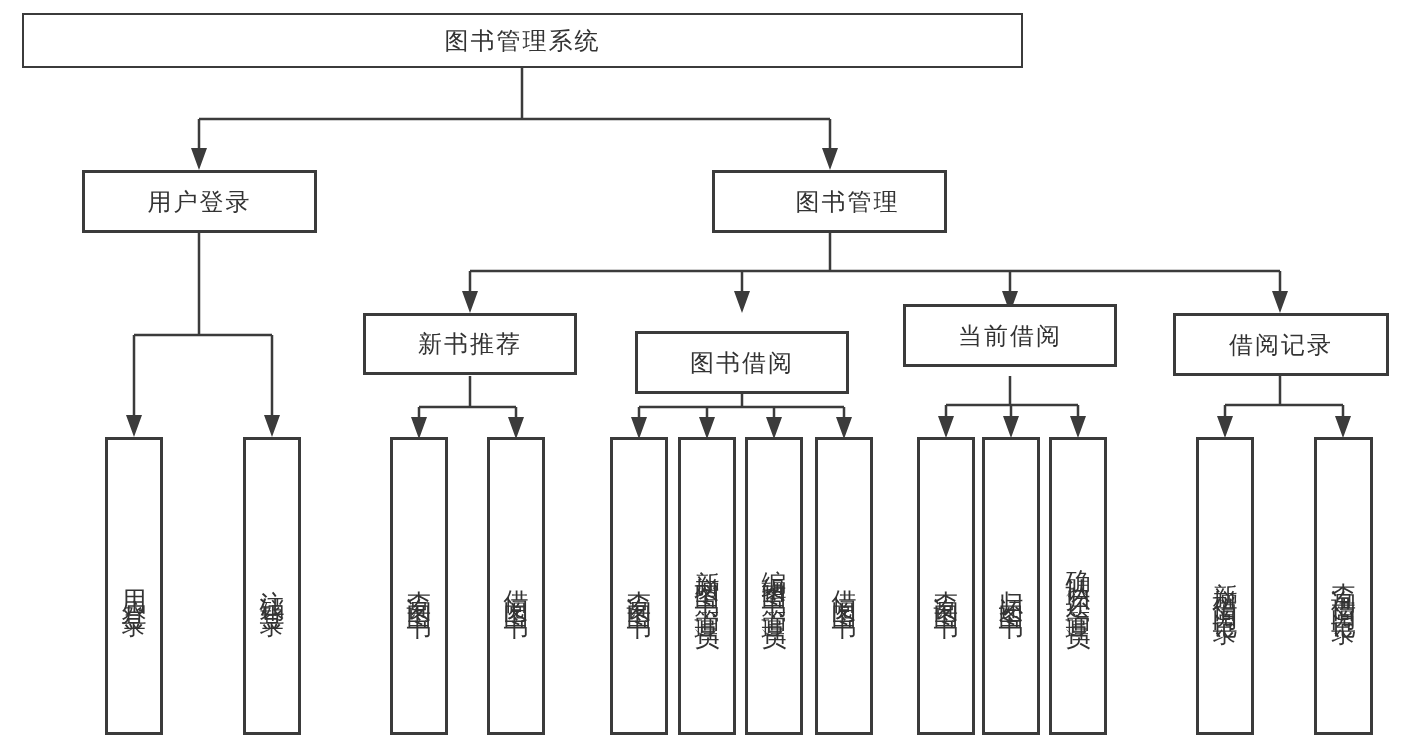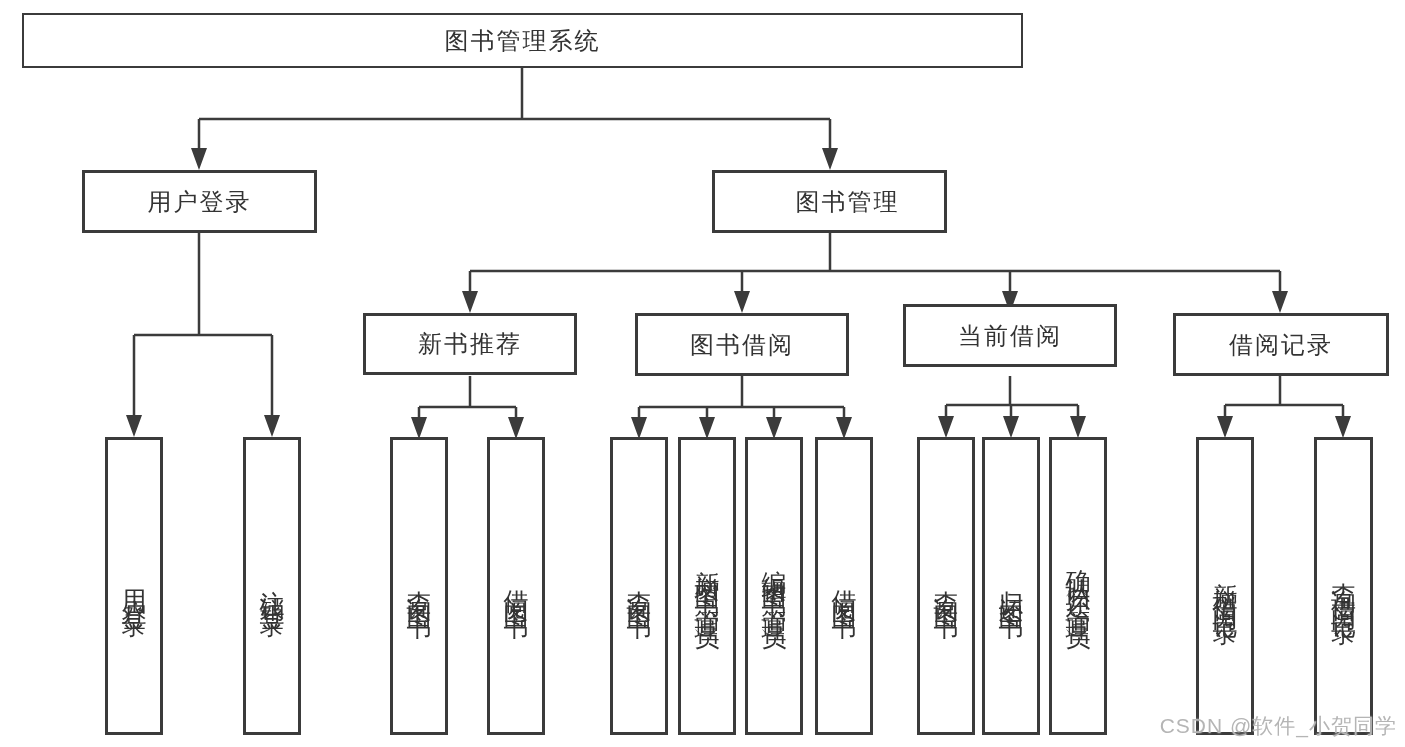--- a/index.html
+++ b/index.html
@@ -82,21 +82,21 @@
       M1070 416 H1086 L1078 438 Z
       M1217 416 H1233 L1225 438 Z  M1335 416 H1351 L1343 438 Z"></path>
   </svg>
 
   <div class="node root" style="left:22px;top:13px;width:1001px;height:55px;">图书管理系统</div>
 
   <div class="node" style="left:82px;top:170px;width:235px;height:63px;">用户登录</div>
   <div class="node" style="left:712px;top:170px;width:235px;height:63px;padding-left:36px;">图书管理</div>
 
   <div class="node" style="left:363px;top:313px;width:214px;height:62px;">新书推荐</div>
-  <div class="node" style="left:635px;top:313px;width:214px;height:63px;">图书借阅</div>
+  <div class="node" style="left:635px;top:331px;width:214px;height:63px;">图书借阅</div>
   <div class="node" style="left:903px;top:304px;width:214px;height:63px;">当前借阅</div>
   <div class="node" style="left:1173px;top:313px;width:216px;height:63px;">借阅记录</div>
 
   <div class="vcol" style="left:105px;top:437px;width:58px;height:298px;">
     <span class="vtext">用户登录</span>
   </div>
   <div class="vcol" style="left:243px;top:437px;width:58px;height:298px;">
     <span class="vtext">注销登录</span>
   </div>
 
@@ -130,15 +130,14 @@
     <span class="vtext">确认归还（管理员）</span>
   </div>
 
   <div class="vcol" style="left:1196px;top:437px;width:58px;height:298px;">
     <span class="vtext">新增借阅记录</span>
   </div>
   <div class="vcol" style="left:1314px;top:437px;width:59px;height:298px;">
     <span class="vtext">查询借阅记录</span>
   </div>
 
-  <div class="watermark">CSDN @软件_小贺同学</div>
 
 </div>
 
 </body></html>

